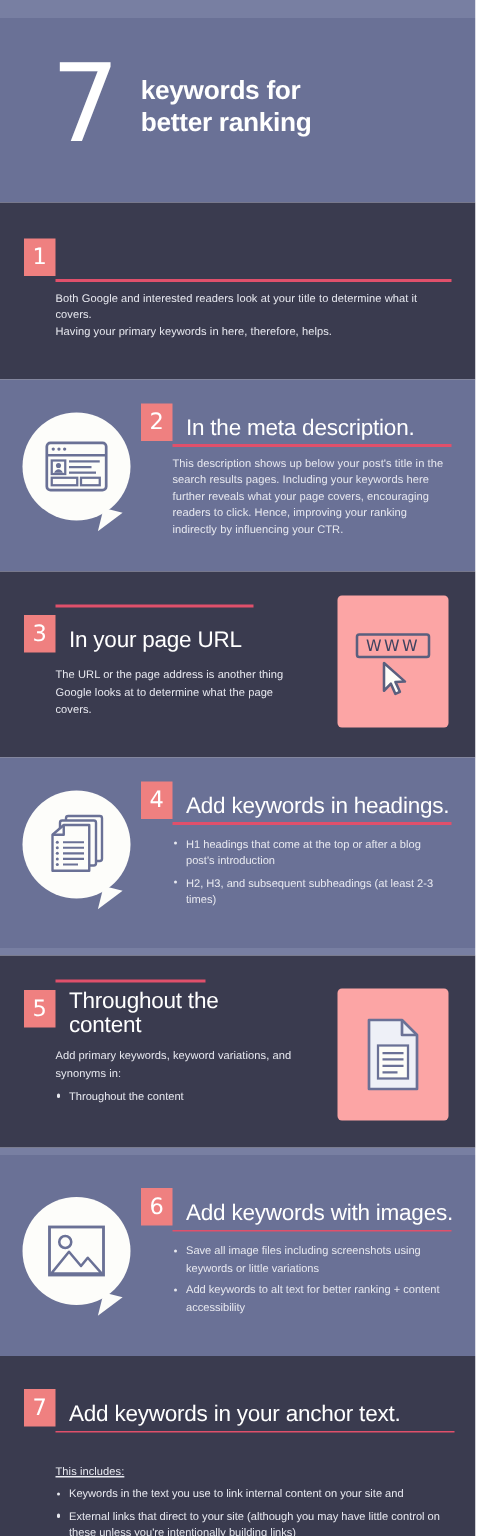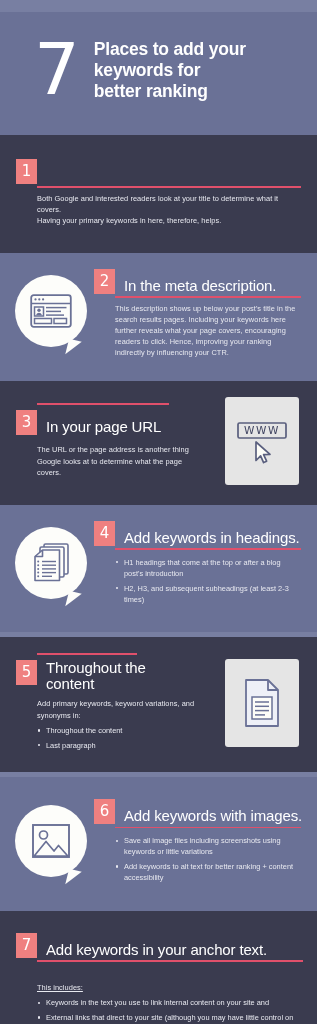--- a/index.html
+++ b/index.html
@@ -172,41 +172,40 @@
     inset: 0;
     display: flex;
     align-items: center;
     justify-content: center;
   }
 
   
   .card {
     width: 74px;
     height: 88px;
-    background: #e5e5e5;
+    background: #fca5a5;
     border-radius: 3px;
     display: flex;
     align-items: center;
     justify-content: center;
     flex: 0 0 74px;
   }
 
   .sec-right { display: flex; align-items: center; gap: 10px; }
 </style>
 </head>
 <body>
 
 <div class="infographic">
 
   <div class="topstrip"></div>
 
   <div class="header">
     <div class="big-seven">7</div>
     <div class="header-title">
-      <div>Places to add your</div>
       <div>keywords for</div>
       <div>better ranking</div>
     </div>
   </div>
 
   <div class="band dark">
     <div class="sec sec-pad-full" style="padding:24px 16px 26px 16px;">
       <div class="text-col">
         <div class="headwrap">
           <div class="headrow">
@@ -346,21 +345,20 @@
               <div>Throughout the</div>
               <div>content</div>
             </div>
           </div>
         </div>
         <div class="body indent" style="margin-top:6px; padding-right:6px;">
           <p>Add primary keywords, keyword variations, and synonyms in:</p>
         </div>
         <ul class="bullets" style="margin-left:21px; margin-top:4px;">
           <li>Throughout the content</li>
-          <li>Last paragraph</li>
         </ul>
       </div>
       <div class="card" style="margin-top:6px;">
         <svg width="44" height="52" viewBox="0 0 44 52" aria-hidden="true">
           <path d="M6 3 L28 3 L38 13 L38 49 L6 49 Z" fill="#eef0f7" stroke="#6a7196" stroke-width="1.8" stroke-linejoin="round"></path>
           <path d="M28 3 L28 13 L38 13" fill="none" stroke="#6a7196" stroke-width="1.8" stroke-linejoin="round"></path>
           <rect x="12" y="20" width="20" height="22" fill="#fdfdf8" stroke="#6a7196" stroke-width="1.5"></rect>
           <g stroke="#6a7196" stroke-width="1.5">
             <line x1="15" y1="25" x2="29" y2="25"></line>
             <line x1="15" y1="29.3" x2="29" y2="29.3"></line>

